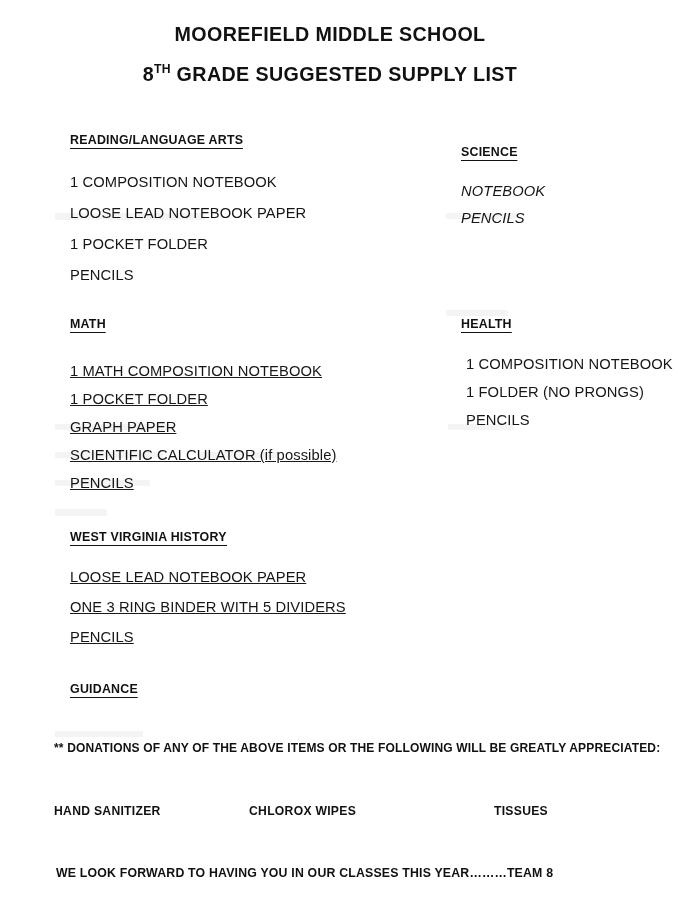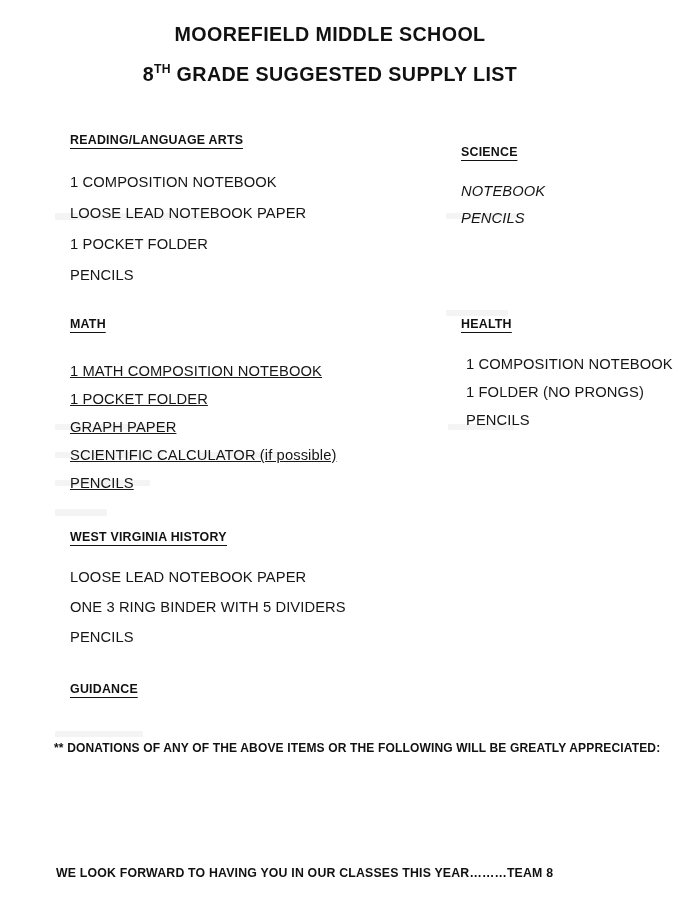--- a/index.html
+++ b/index.html
@@ -209,21 +209,21 @@
       <div class="sec-heading">MATH</div>
       <ul class="items">
         <li>1 MATH COMPOSITION NOTEBOOK</li>
         <li>1 POCKET FOLDER</li>
         <li>GRAPH PAPER</li>
         <li>SCIENTIFIC CALCULATOR (if possible)</li>
         <li>PENCILS</li>
       </ul>
     </div>
 
-    <div class="section sec-wvhistory" style="top:527px;">
+    <div class="section sec-wvhistory" style="top:527px;text-decoration:underline;">
       <div class="sec-heading">WEST VIRGINIA HISTORY</div>
       <ul class="items">
         <li>LOOSE LEAD NOTEBOOK PAPER</li>
         <li>ONE 3 RING BINDER WITH 5 DIVIDERS</li>
         <li>PENCILS</li>
       </ul>
     </div>
 
     <div class="section sec-guidance" style="top:679px;">
       <div class="sec-heading">GUIDANCE</div>
@@ -247,20 +247,25 @@
         <li>1 COMPOSITION NOTEBOOK</li>
         <li>1 FOLDER (NO PRONGS)</li>
         <li>PENCILS</li>
       </ul>
     </div>
 
   </div>
 
   <div class="footer-note">** DONATIONS OF ANY OF THE ABOVE ITEMS OR THE FOLLOWING WILL BE GREATLY APPRECIATED:</div>
 
+  <div class="donation-row">
+    <span class="d-item d-0">HAND SANITIZER</span>
+    <span class="d-item d-1">CHLOROX WIPES</span>
+    <span class="d-item d-2">TISSUES</span>
+  </div>
 
   <div class="closing-line">WE LOOK FORWARD TO HAVING YOU IN OUR CLASSES THIS YEAR………TEAM 8</div>
 
   <div class="ghost" style="left:55px;  top:213px; width:150px; height:7px;"></div>
   <div class="ghost" style="left:55px;  top:424px; width:118px; height:6px;"></div>
   <div class="ghost" style="left:55px;  top:452px; width:108px; height:6px;"></div>
   <div class="ghost" style="left:200px; top:452px; width:80px;  height:6px;"></div>
   <div class="ghost" style="left:55px;  top:480px; width:95px;  height:6px;"></div>
   <div class="ghost" style="left:55px;  top:509px; width:52px;  height:7px;"></div>
   <div class="ghost" style="left:446px; top:213px; width:70px;  height:6px;"></div>

